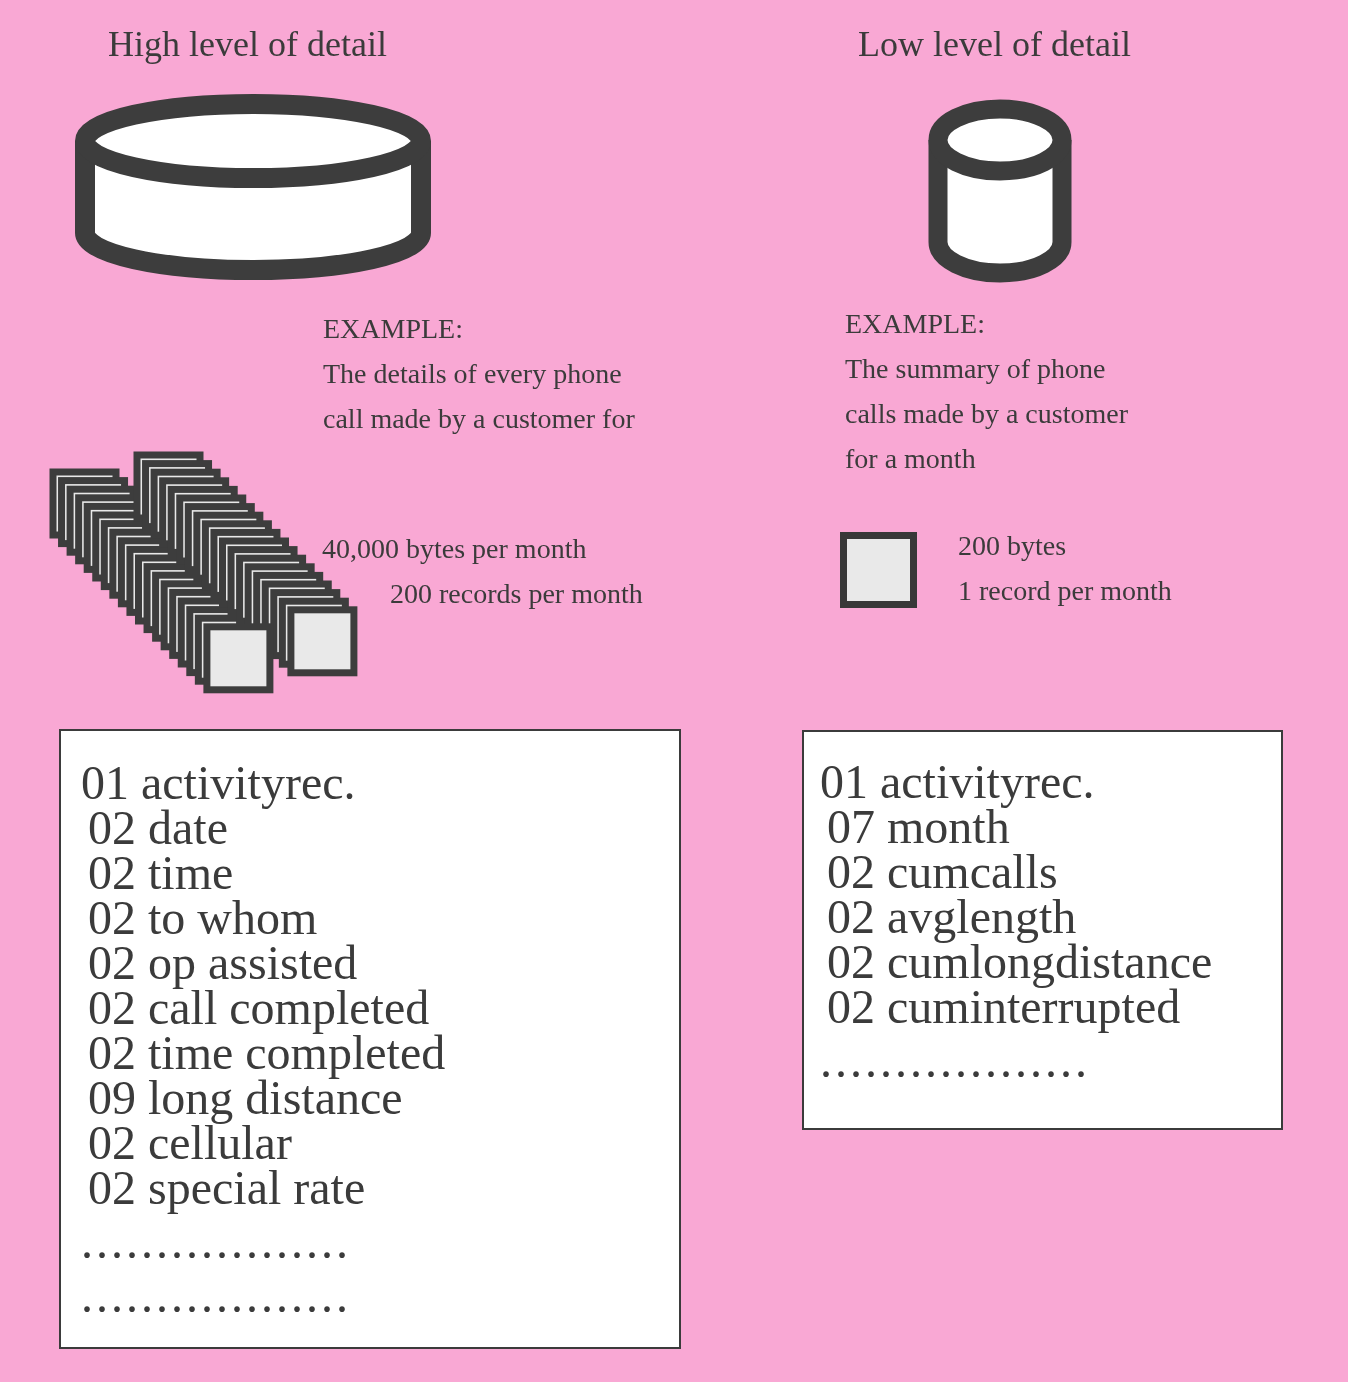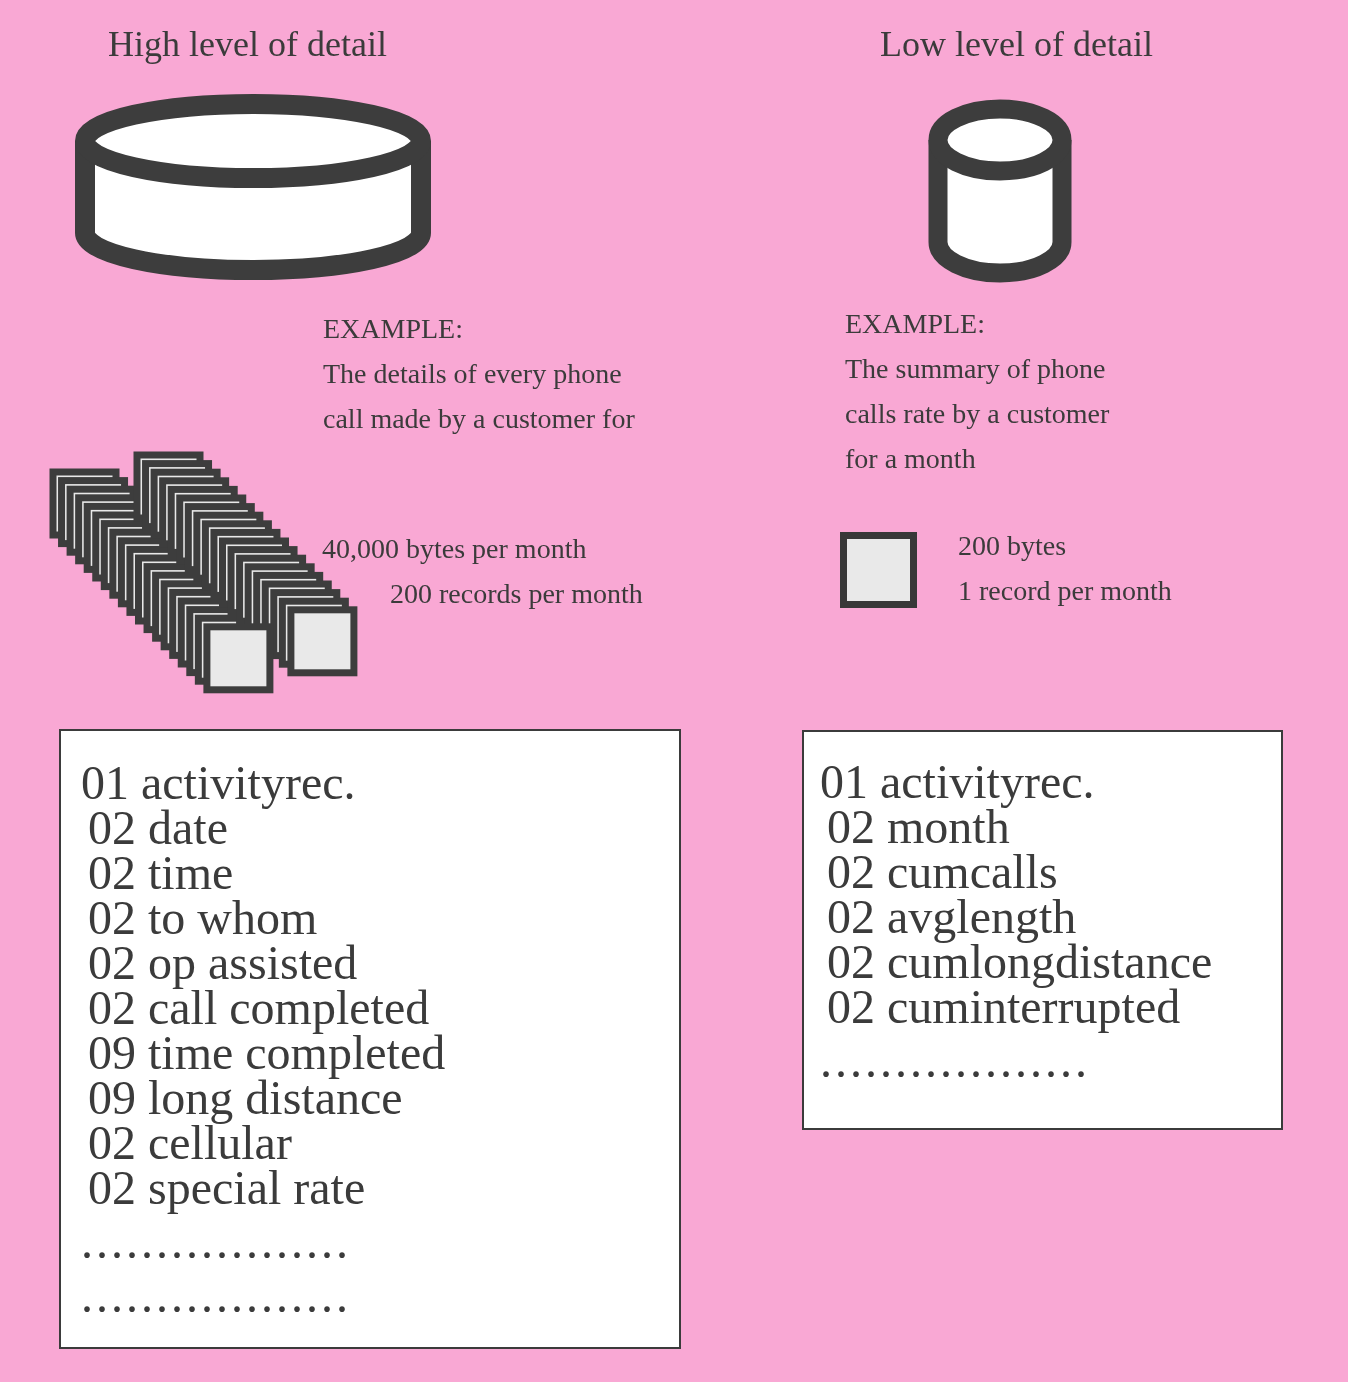--- a/index.html
+++ b/index.html
@@ -45,21 +45,21 @@
     background: #e9e9e9;
   }
   svg { display: block; }
 </style>
 </head>
 <body>
 
 <div id="stage">
 
   <div class="abs title" style="left:108px; top:22px;">High level of detail</div>
-  <div class="abs title" style="left:880px; top:22px;">Low level of detail</div>
+  <div class="abs title" style="left:858px; top:22px;">Low level of detail</div>
 
   <div class="abs" style="left:68px; top:93px;">
     <svg width="370" height="195" viewBox="0 0 370 195">
       <path d="M17,48 L17,140 A168,37 0 0 0 353,140 L353,48" fill="#ffffff" stroke="#3d3d3d" stroke-width="20"></path>
       <ellipse cx="185" cy="48" rx="168" ry="37" fill="#ffffff" stroke="#3d3d3d" stroke-width="20"></ellipse>
     </svg>
   </div>
 
   <div class="abs" style="left:923px; top:92px;">
     <svg width="155" height="200" viewBox="0 0 155 200">
@@ -70,21 +70,21 @@
 
   <div class="abs textblock" style="left:323px; top:306px;">
     <div>EXAMPLE:</div>
     <div>The details of every phone</div>
     <div>call made by a customer for</div>
   </div>
 
   <div class="abs textblock" style="left:845px; top:301px;">
     <div>EXAMPLE:</div>
     <div>The summary of phone</div>
-    <div>calls rate by a customer</div>
+    <div>calls made by a customer</div>
     <div>for a month</div>
   </div>
 
   <div class="abs" style="left:45px; top:445px;">
     <svg id="stack-svg" width="320" height="250" viewBox="0 0 320 250">
         <rect x="8" y="27" width="63" height="63" fill="#e9e9e9" stroke="#3d3d3d" stroke-width="7"></rect>
         <rect x="16.55" y="35.6" width="63" height="63" fill="#e9e9e9" stroke="#3d3d3d" stroke-width="7"></rect>
         <rect x="25.1" y="44.2" width="63" height="63" fill="#e9e9e9" stroke="#3d3d3d" stroke-width="7"></rect>
         <rect x="33.650000000000006" y="52.8" width="63" height="63" fill="#e9e9e9" stroke="#3d3d3d" stroke-width="7"></rect>
         <rect x="42.2" y="61.4" width="63" height="63" fill="#e9e9e9" stroke="#3d3d3d" stroke-width="7"></rect>
@@ -136,31 +136,31 @@
     <div>1 record per month</div>
   </div>
 
   <div class="record-box" style="left:59px; top:729px; width:622px; height:620px; padding:29px 10px 0 20px;">
     <div class="rl-line">01 activityrec.</div>
     <div class="rl-line lvl2">02 date</div>
     <div class="rl-line lvl2">02 time</div>
     <div class="rl-line lvl2">02 to whom</div>
     <div class="rl-line lvl2">02 op assisted</div>
     <div class="rl-line lvl2">02 call completed</div>
-    <div class="rl-line lvl2">09 time completed</div>
+    <div class="rl-line lvl2">02 time completed</div>
     <div class="rl-line lvl2">09 long distance</div>
     <div class="rl-line lvl2">02 cellular</div>
     <div class="rl-line lvl2">02 special rate</div>
     <div class="rl-line dots">..................</div>
     <div class="rl-line dots">..................</div>
   </div>
 
   <div class="record-box" style="left:802px; top:730px; width:481px; height:400px; padding:27px 10px 0 16px;">
     <div class="rl-line">01 activityrec.</div>
-    <div class="rl-line lvl2">02 month</div>
+    <div class="rl-line lvl2">07 month</div>
     <div class="rl-line lvl2">02 cumcalls</div>
     <div class="rl-line lvl2">02 avglength</div>
     <div class="rl-line lvl2">02 cumlongdistance</div>
     <div class="rl-line lvl2">02 cuminterrupted</div>
     <div class="rl-line dots">..................</div>
   </div>
 
 </div>
 
 </body></html>

